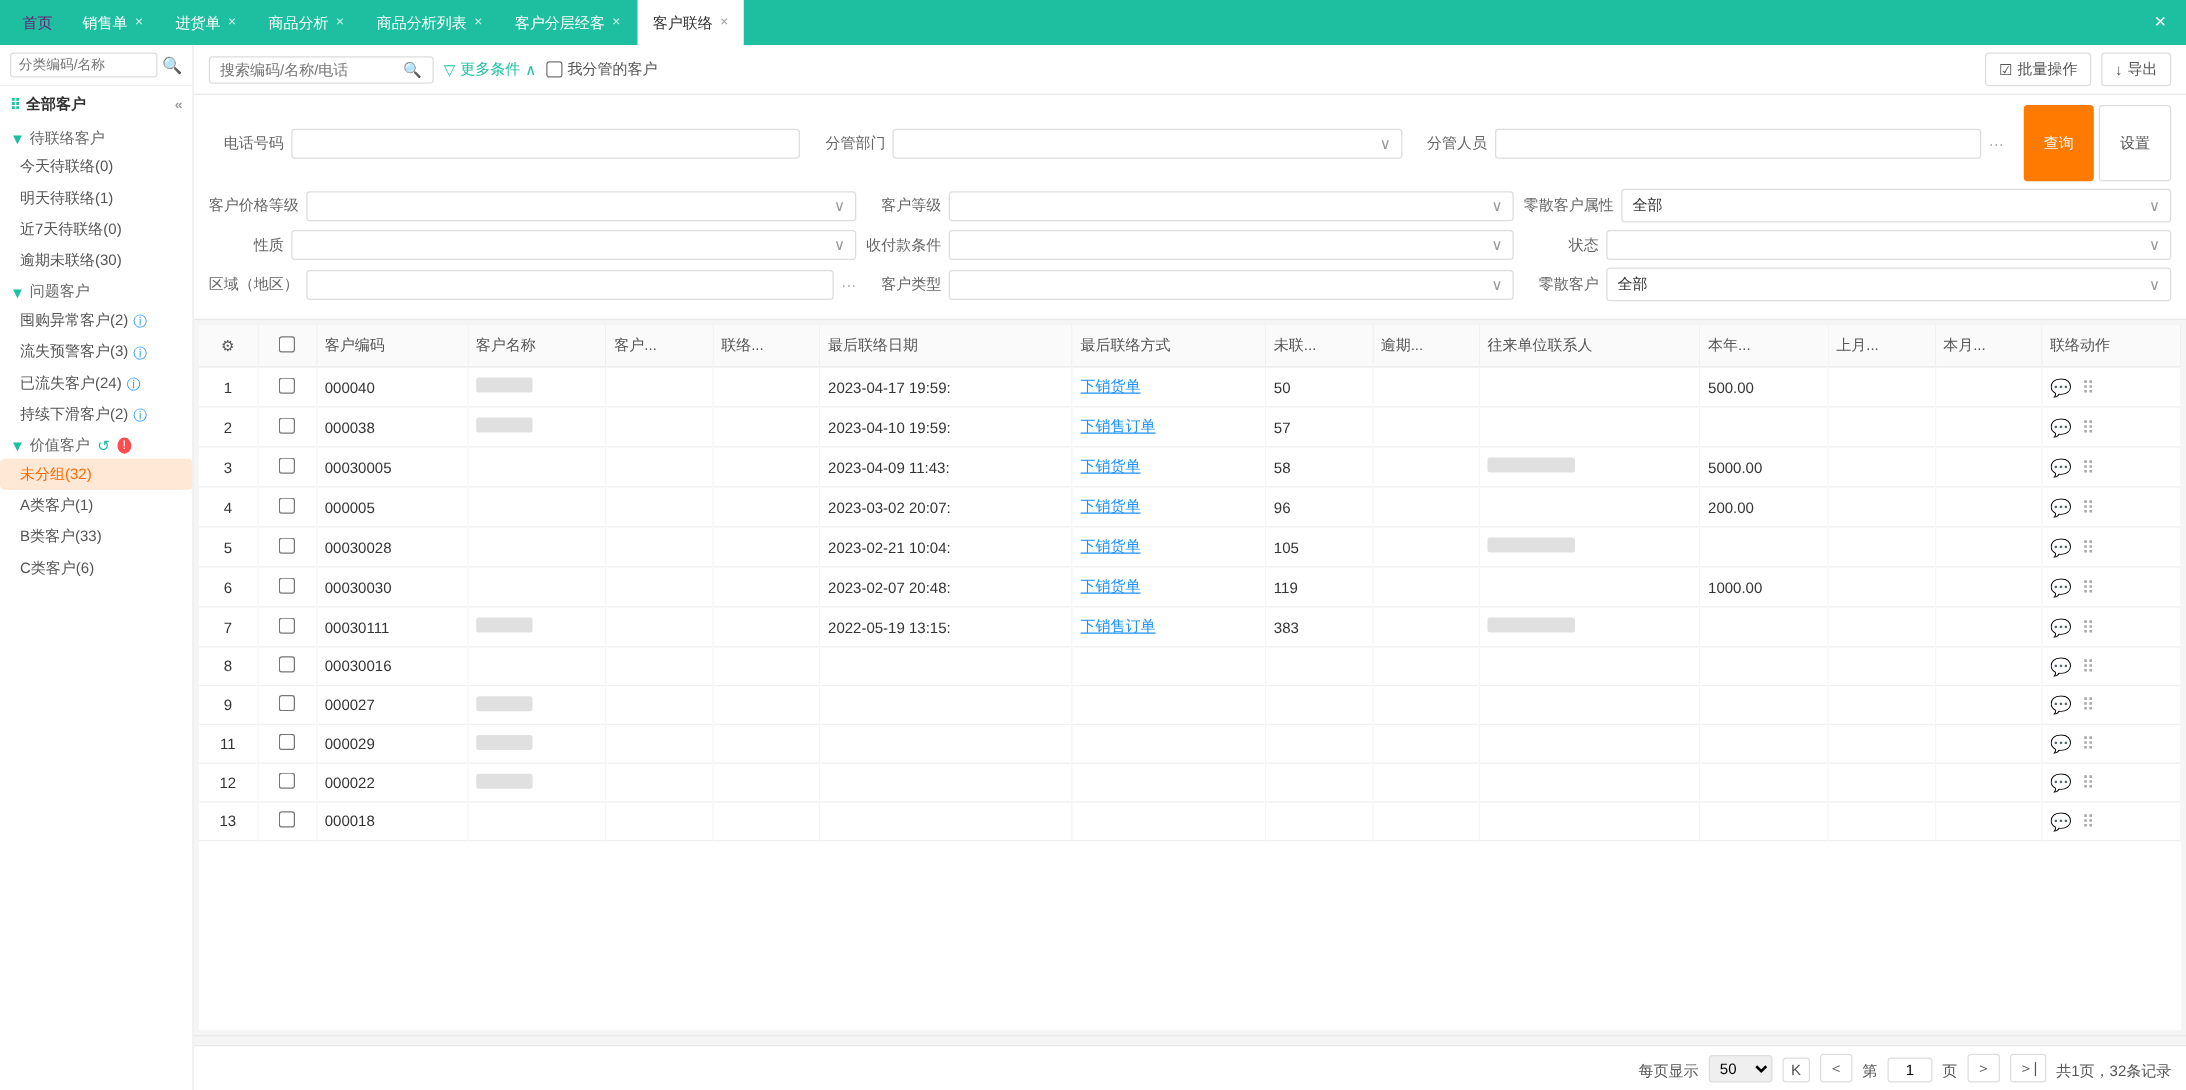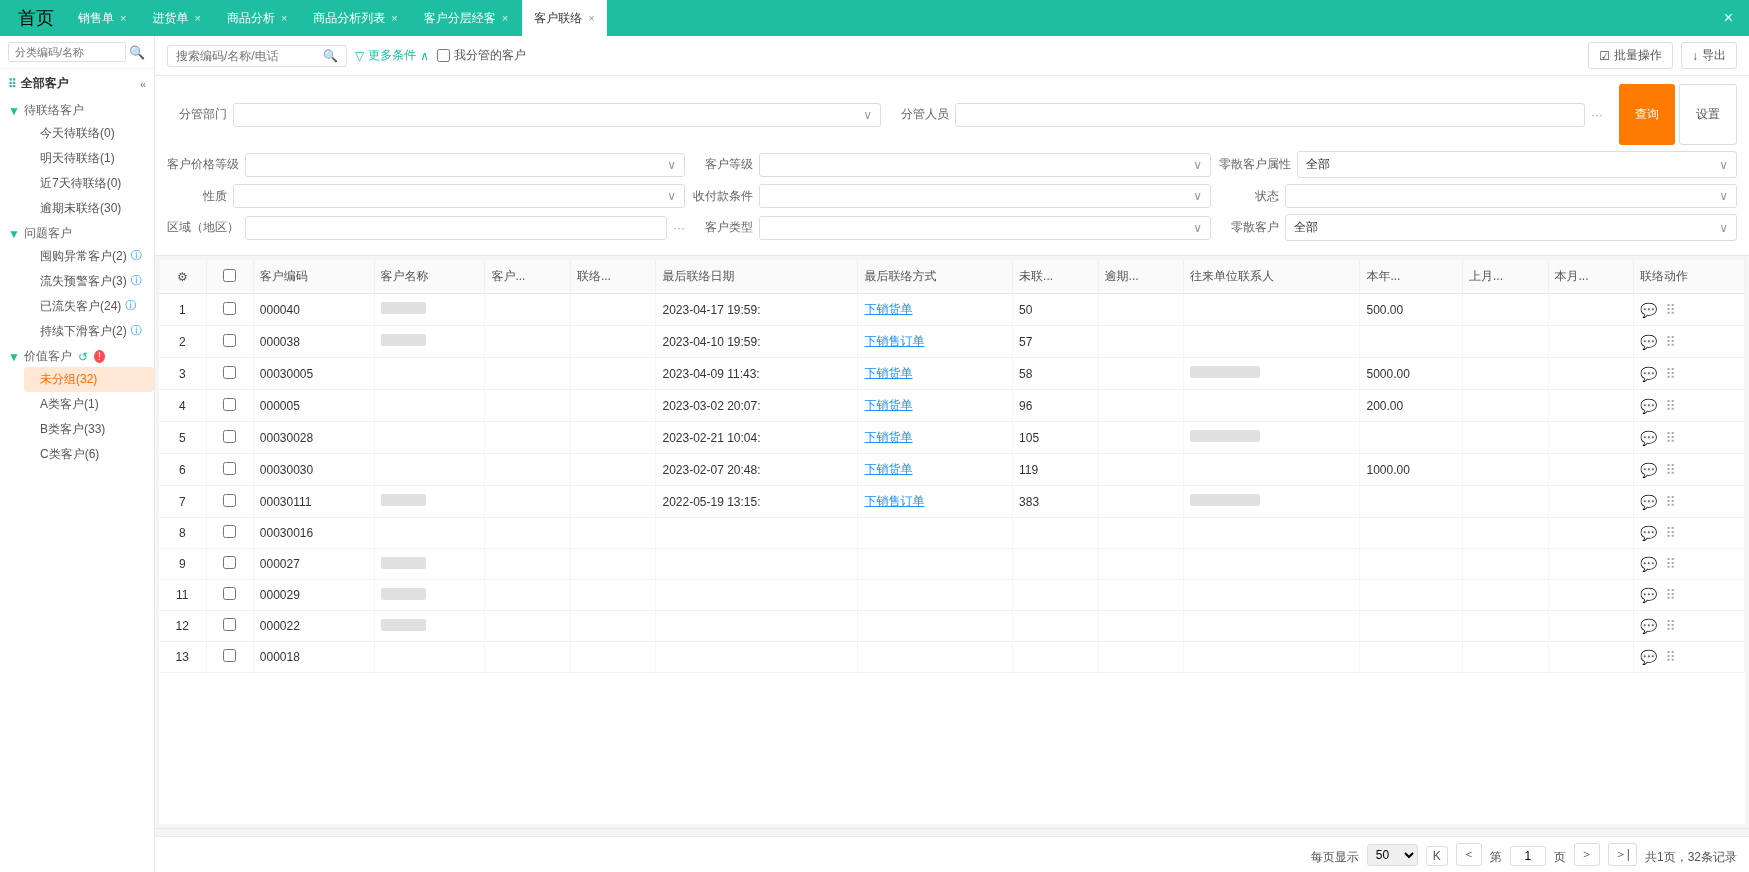--- a/index.html
+++ b/index.html
@@ -31,22 +31,22 @@
     }
     .top-nav .nav-item .close-btn {
       margin-left: 6px;
       font-size: 11px;
       color: rgba(255,255,255,0.8);
     }
     .top-nav .nav-item.active .close-btn {
       color: #999;
     }
     .top-nav .nav-home {
-      color: #000000;
-      font-size: 18px;
+      color: #701a75;
+      font-size: 12px;
       padding: 0 10px;
       cursor: pointer;
     }
     .top-nav .spacer { flex: 1; }
     .top-nav .top-close {
       color: #fff;
       font-size: 16px;
       cursor: pointer;
       padding: 0 8px;
     }
@@ -109,23 +109,22 @@
       display: flex;
       align-items: center;
       gap: 4px;
     }
     .sidebar-group-label .arrow { color: #1ebfa0; }
     .sidebar-item {
       padding: 4px 8px 4px 16px;
       color: #555;
       cursor: pointer;
       display: flex;
-      align-items: flex-start;
+      align-items: flex-end;
       gap: 4px;
-      margin-left: 24px;
     }
     .sidebar-item.active {
       background: #ffe8d6;
       color: #ff6b00;
       border-radius: 4px;
     }
 
     
     .content-area {
       flex: 1;
@@ -511,20 +510,24 @@
       <div class="btn-export">
         <span>↓</span>
         <span>导出</span>
       </div>
     </div>
 
     <div class="advanced-filter">
 
       <div class="filter-row">
         <div class="filter-field">
+          <label>电话号码</label>
+          <input class="filter-input" type="text" style="">
+        </div>
+        <div class="filter-field">
           <label>分管部门</label>
           <div class="filter-select">
             <span></span>
             <span class="arrow">∨</span>
           </div>
         </div>
         <div class="filter-field">
           <label>分管人员</label>
           <input class="filter-input" type="text" style="">
           <span style="color:#999;cursor:pointer;">···</span>

